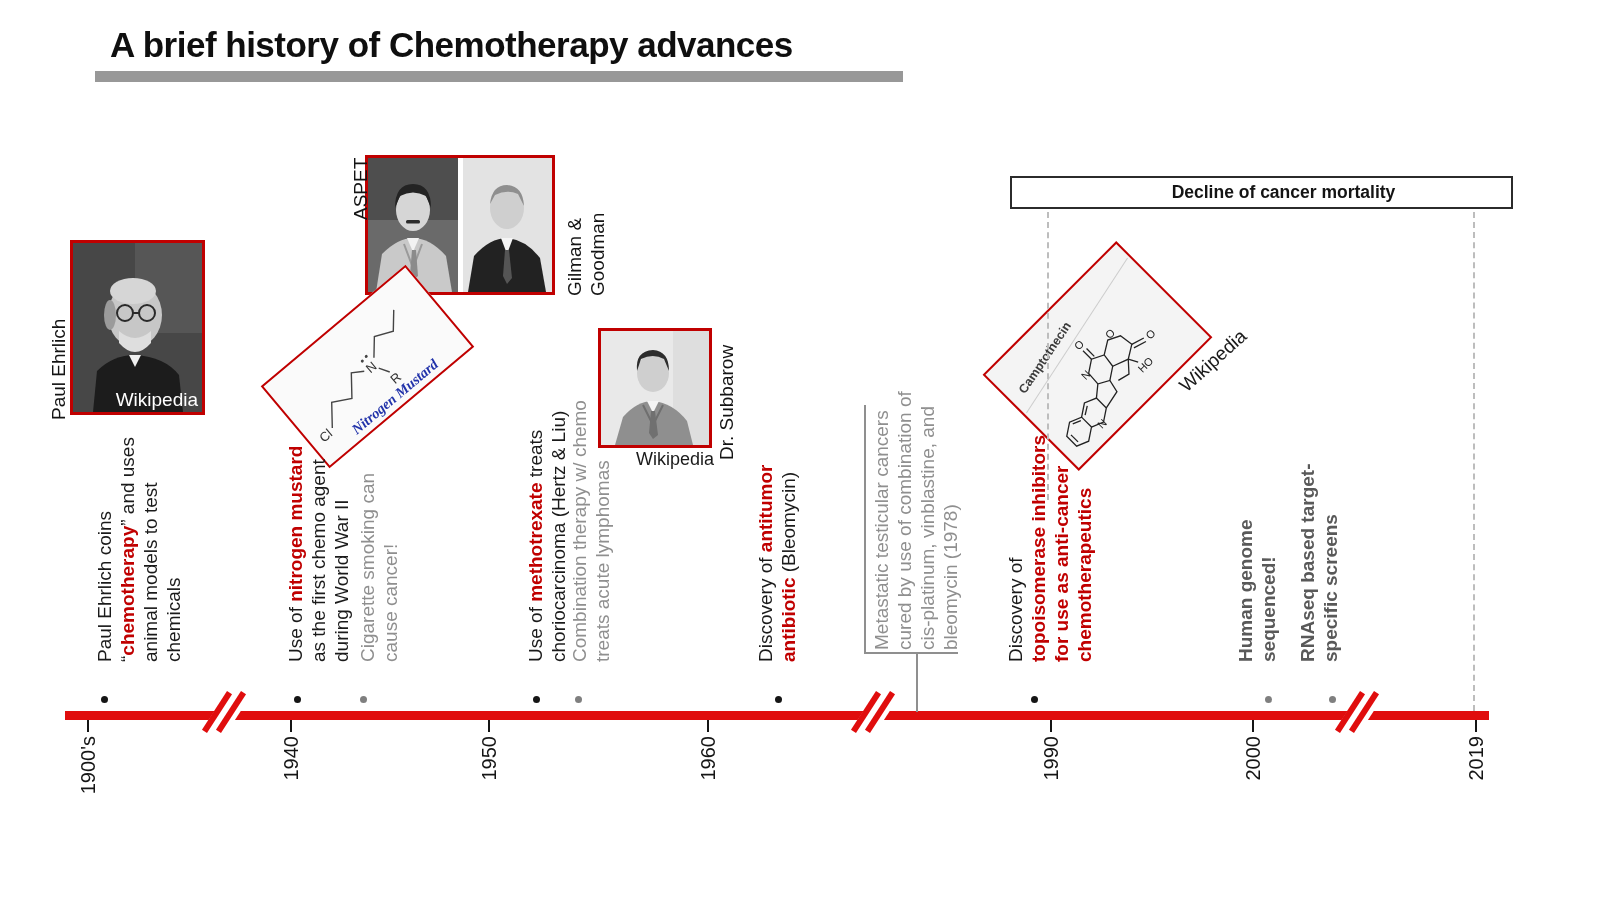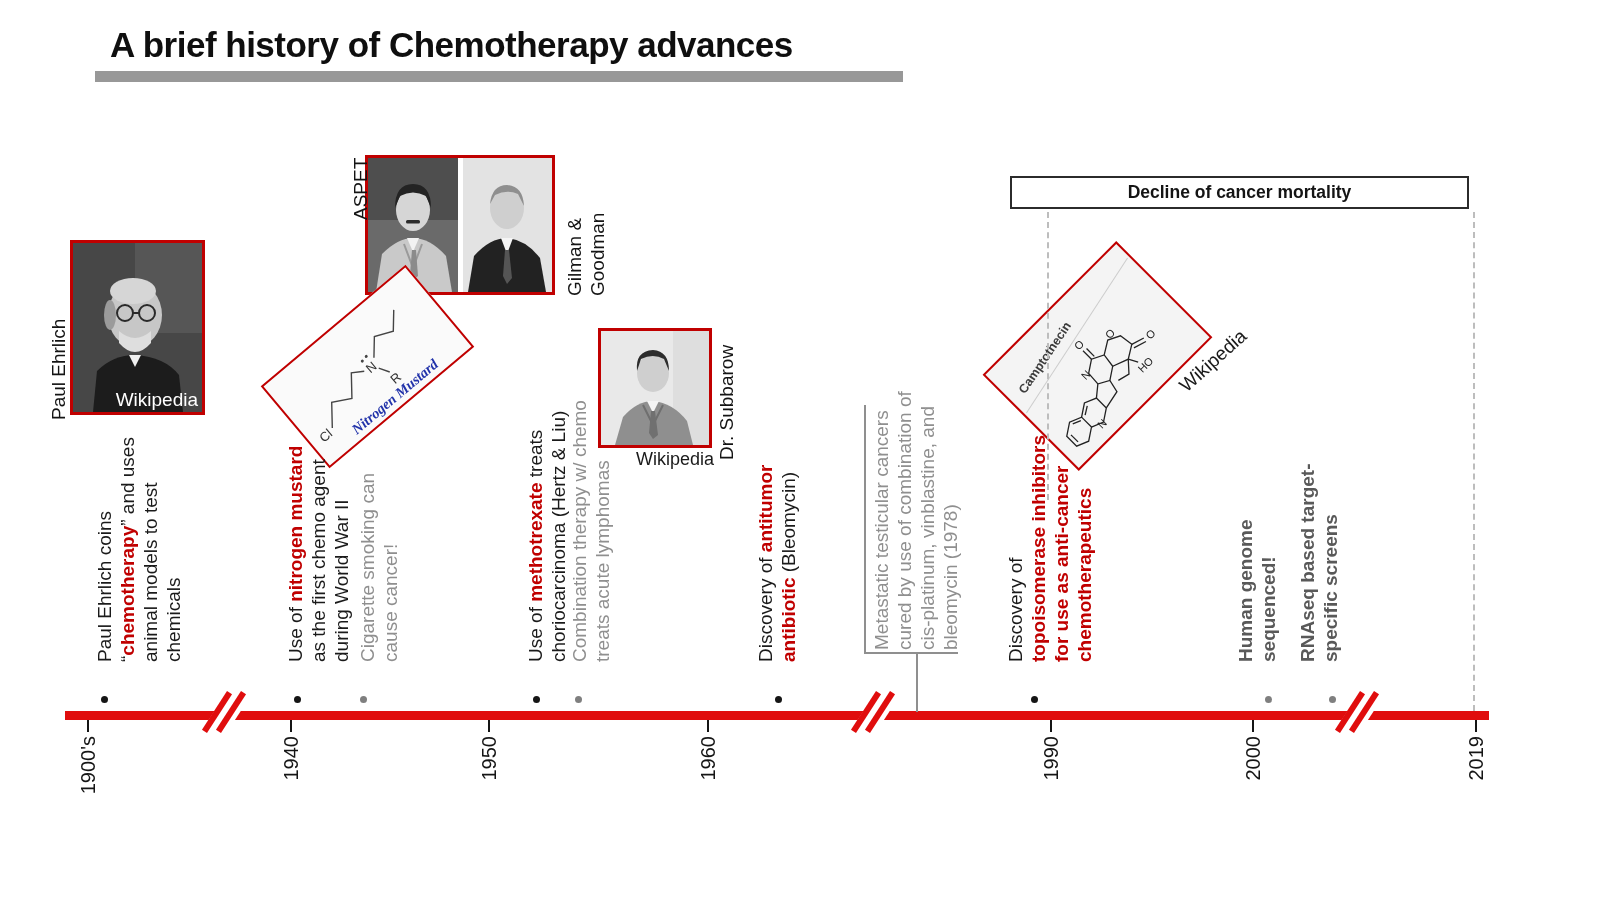--- a/index.html
+++ b/index.html
@@ -27,21 +27,21 @@
   .vt .ln{display:block;line-height:23px;}
   .vt-end{position:absolute;transform-origin:0 0;transform:rotate(-90deg) translateX(-100%);
       white-space:nowrap;font-size:20px;line-height:22px;color:#151515;}
   .red{color:#c00000;font-weight:bold;}
   .vt.grayblk{color:#8f8f8f;}
   .vt.dgray{color:#595959;font-weight:bold;}
   .sidelabel{font-size:19px;color:#141414;}
 
   
   .banner{position:absolute;left:1010px;top:176px;width:455px;height:29px;border:2px solid #2b2b2b;
-          background:#fff;font-size:17.5px;font-weight:bold;text-align:center;line-height:29px;color:#141414;}
+          background:#fff;font-size:17.5px;font-weight:bold;text-align:center;line-height:29px;color:#141414;padding-left:44px;}
   .dash{position:absolute;width:0;border-left:2px dashed #bdbdbd;}
 
   
   .lead{position:absolute;background:#8f8f8f;}
 
   
   .fig{position:absolute;border:3px solid #c00000;box-sizing:content-box;background:#fff;}
   .fig svg{display:block;}
   .wiki-overlay{position:absolute;right:4px;bottom:1px;color:#fff;font-size:19px;}
   .wiki-caption{position:absolute;font-size:18px;color:#1a1a1a;}

